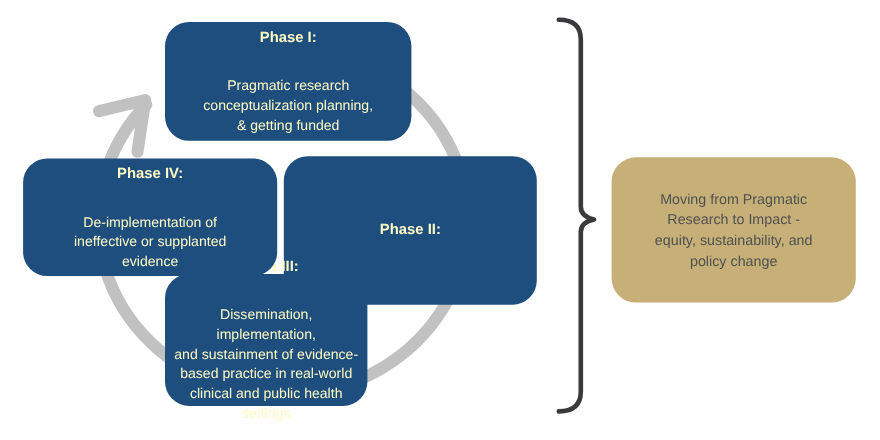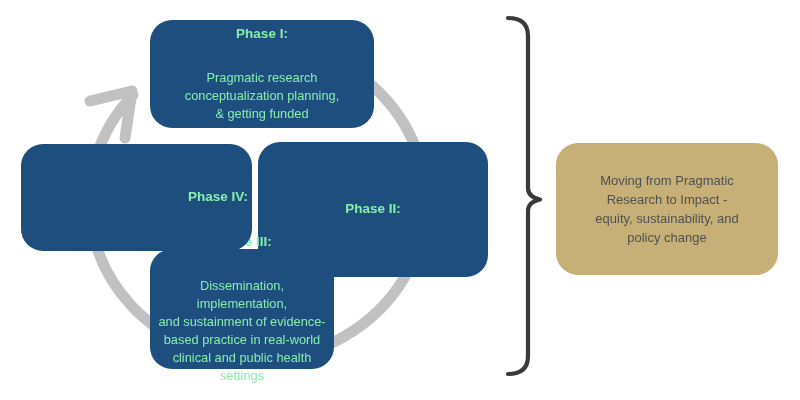--- a/index.html
+++ b/index.html
@@ -8,21 +8,21 @@
     width:800px;height:400px;
     background:#ffffff;
     font-family:"Liberation Sans", sans-serif;
     overflow:hidden;
   }
   .deco{position:absolute;left:0;top:0;width:800px;height:400px;}
   .phase-box{
     position:absolute;
     background:#1d4e7e;
     border-radius:22px;
-    color:#86efac;
+    color:#fef9c3;
     display:flex;
     flex-direction:column;
     justify-content:center;
     align-items:center;
     text-align:center;
     box-sizing:border-box;
     padding:6px 4px;
   }
   .phase-title{
     font-weight:700;
@@ -34,21 +34,21 @@
   .phase-body{
     font-weight:400;
     font-size:12.8px;
     line-height:18px;
     white-space:pre-line;
     margin-top:24px;
   }
   .box-p1{left:150px;top:20px;width:224px;height:108px;}
   .box-p2{left:258px;top:142px;width:230px;height:135px;}
   .box-p3{left:150px;top:249px;width:184px;height:120px;}
-  .box-p4{left:21px;top:144px;width:231px;height:107px;align-items:flex-end;}
+  .box-p4{left:21px;top:144px;width:231px;height:107px;}
   .outcome-box{
     position:absolute;
     left:556px;top:143px;width:222px;height:132px;
     background:#c7b077;
     border-radius:22px;
     color:#4f5052;
     display:flex;
     justify-content:center;
     align-items:center;
     text-align:center;
@@ -90,20 +90,23 @@
   <div class="phase-box box-p3">
     <div class="phase-title">Phase III:</div>
     <div class="phase-body">Dissemination, implementation,
 and sustainment of evidence-
 based practice in real-world
 clinical and public health settings</div>
   </div>
 
   <div class="phase-box box-p4">
     <div class="phase-title">Phase IV:</div>
+    <div class="phase-body">De-implementation of
+ineffective or supplanted
+evidence</div>
   </div>
 
   <div class="outcome-box">
     <div class="outcome-text">Moving from Pragmatic
 Research to Impact -
 equity, sustainability, and
 policy change</div>
   </div>
 
 </div>

